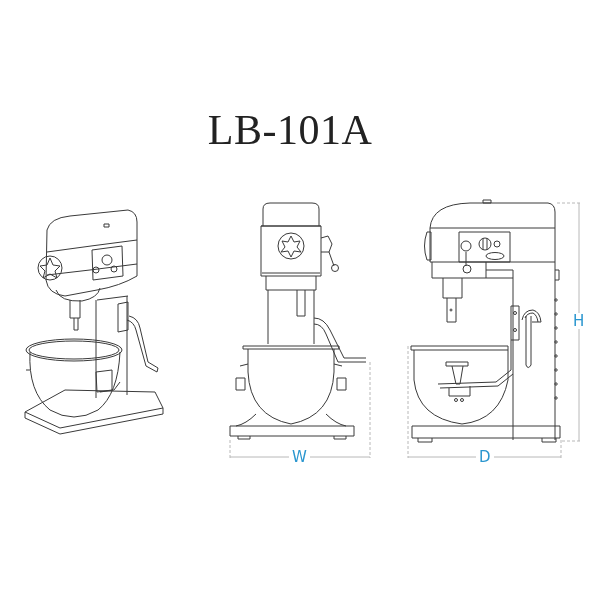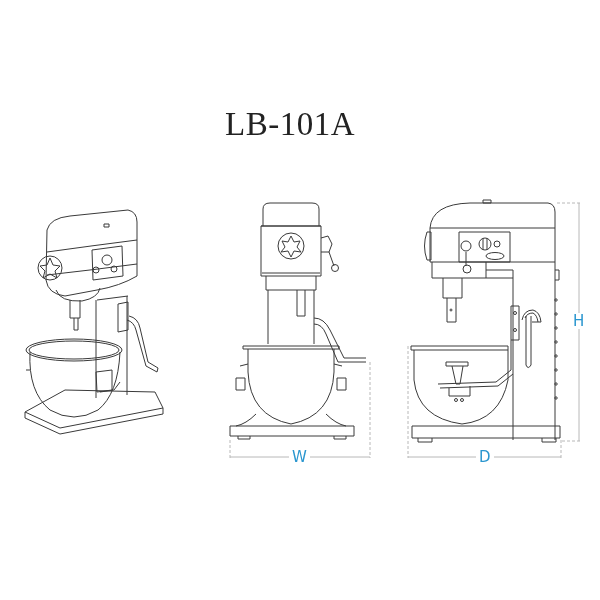--- a/index.html
+++ b/index.html
@@ -1,17 +1,17 @@
 <!DOCTYPE html>
 <html><head>
 <meta charset="utf-8">
 <style>
   html, body { margin:0; padding:0; background:#ffffff; }
   body { width:600px; height:600px; position:relative; overflow:hidden; font-family:"Liberation Sans", sans-serif; }
-  .title { position:absolute; left:0; width:600px; top:106px; text-align:center; font-family:"Liberation Serif", "DejaVu Serif", serif; font-size:33px; color:#222; letter-spacing:0.5px; }
+  .title { position:absolute; left:0; width:600px; top:106px; text-align:center; font-family:"Liberation Serif", "DejaVu Serif", serif; font-size:42px; color:#222; letter-spacing:0.5px; }
   .title span { position:relative; left:-10px; }
   svg.drawing { position:absolute; left:0; top:0; }
   .dimlabel { position:absolute; font-family:"DejaVu Sans", sans-serif; font-size:15px; color:#2a96cf; background:#fff; padding:0 3px; line-height:16px; }
 </style>
 </head>
 <body>
 
 <div class="title"><span>LB-101A</span></div>
 
 <svg class="drawing" width="600" height="600" viewBox="0 0 600 600">

